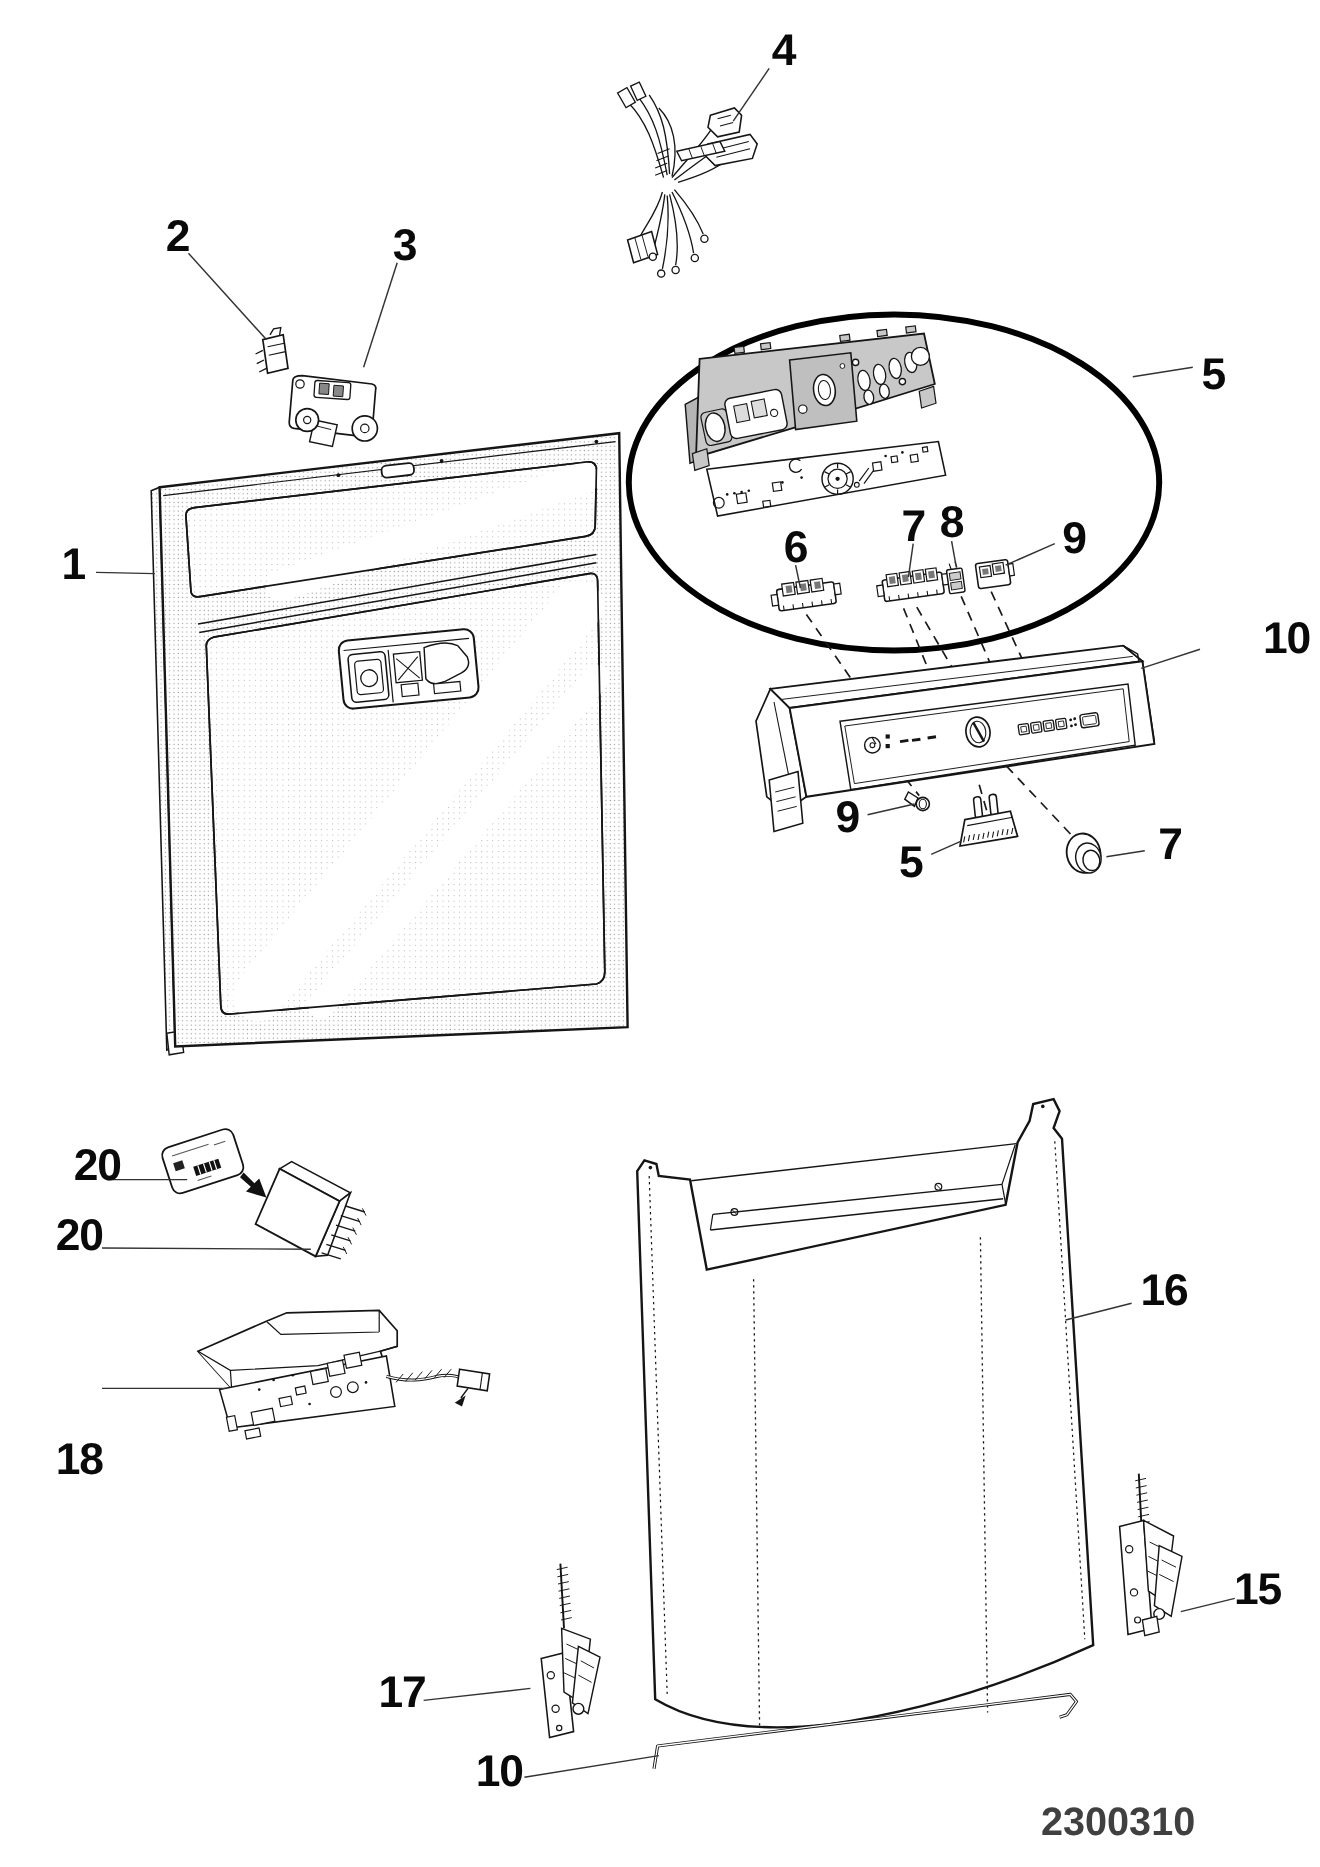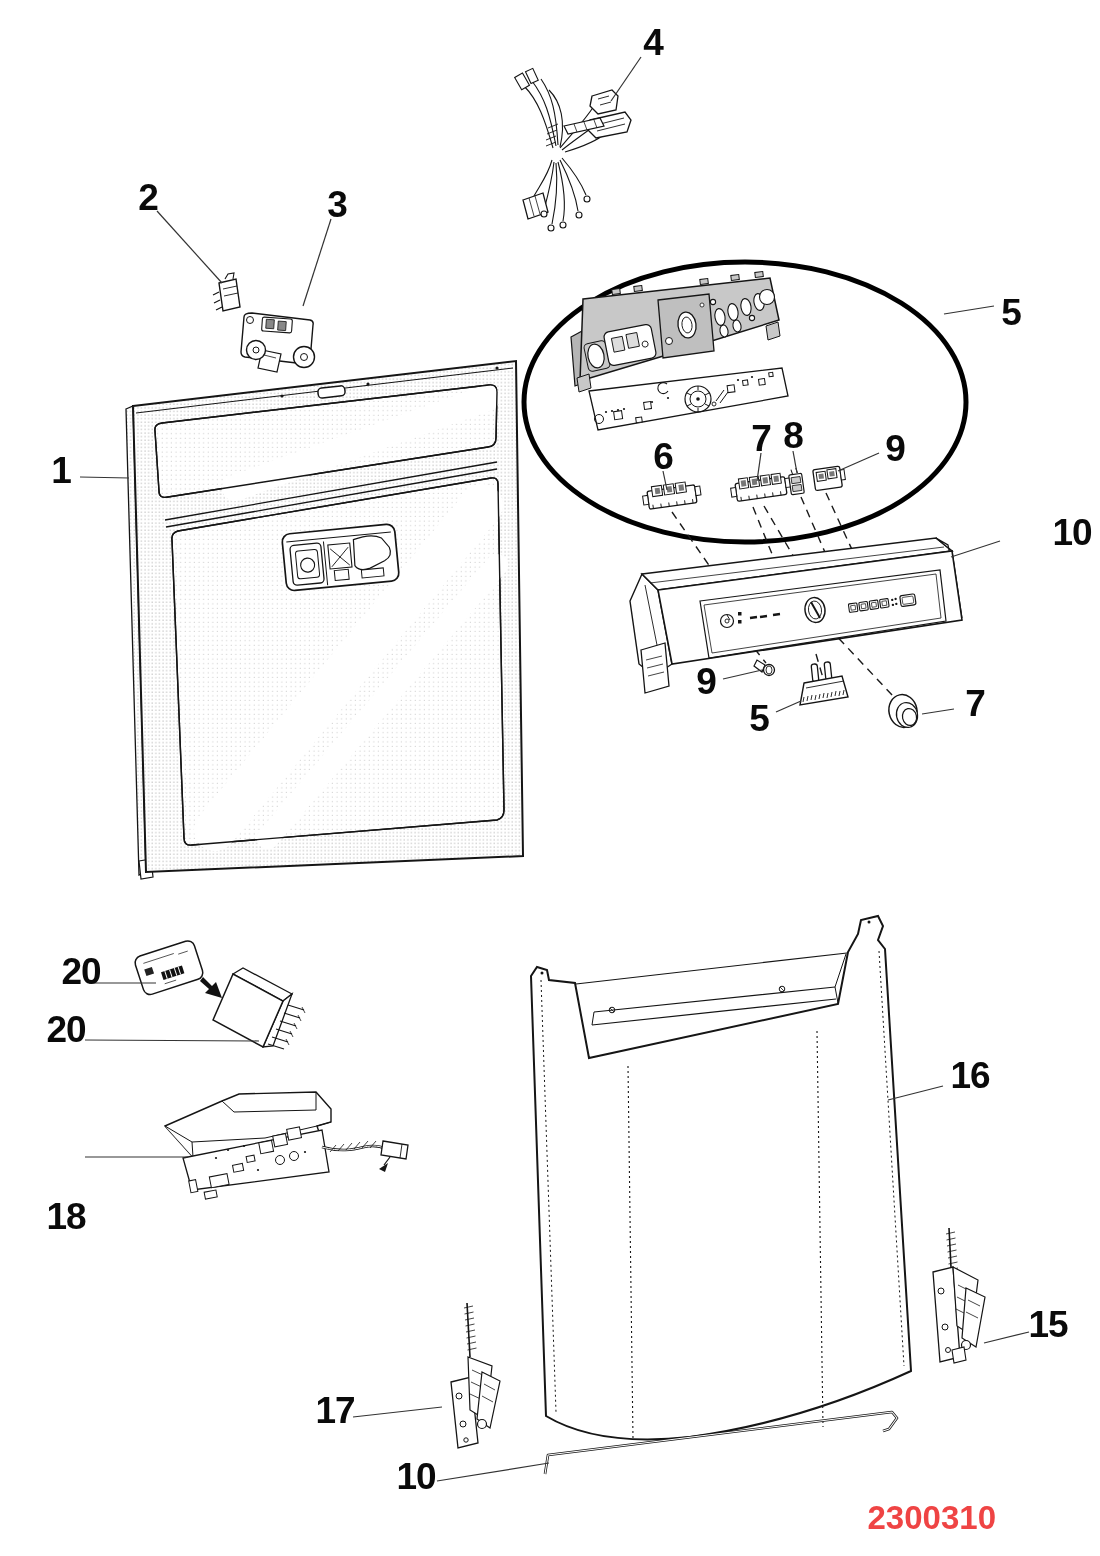--- a/index.html
+++ b/index.html
@@ -2,21 +2,21 @@
 <html><head>
 <meta charset="utf-8">
 <style>
   html,body{margin:0;padding:0;background:#fff;}
   .page{position:relative;width:1100px;height:1556px;background:#ffffff;overflow:hidden;
         font-family:"Liberation Sans", sans-serif;}
   .page svg{position:absolute;left:0;top:0;width:1100px;height:1556px;}
   .callout{position:absolute;transform:translate(-50%,-50%);font-weight:bold;
            font-size:37px;color:#0a0a0a;letter-spacing:-1px;line-height:1;}
   .docnum{position:absolute;left:846px;top:1499px;width:150px;text-align:right;
-          font-weight:bold;font-size:33px;color:#ef4444;}
+          font-weight:bold;font-size:33px;color:#404040;}
 </style>
 </head>
 <body>
 
 <div class="page">
 
 <svg viewBox="0 0 1100 1556">
   <defs>
     <pattern id="stip" width="3.6" height="3.6" patternUnits="userSpaceOnUse">
       <rect width="3.6" height="3.6" fill="#ffffff"></rect>

